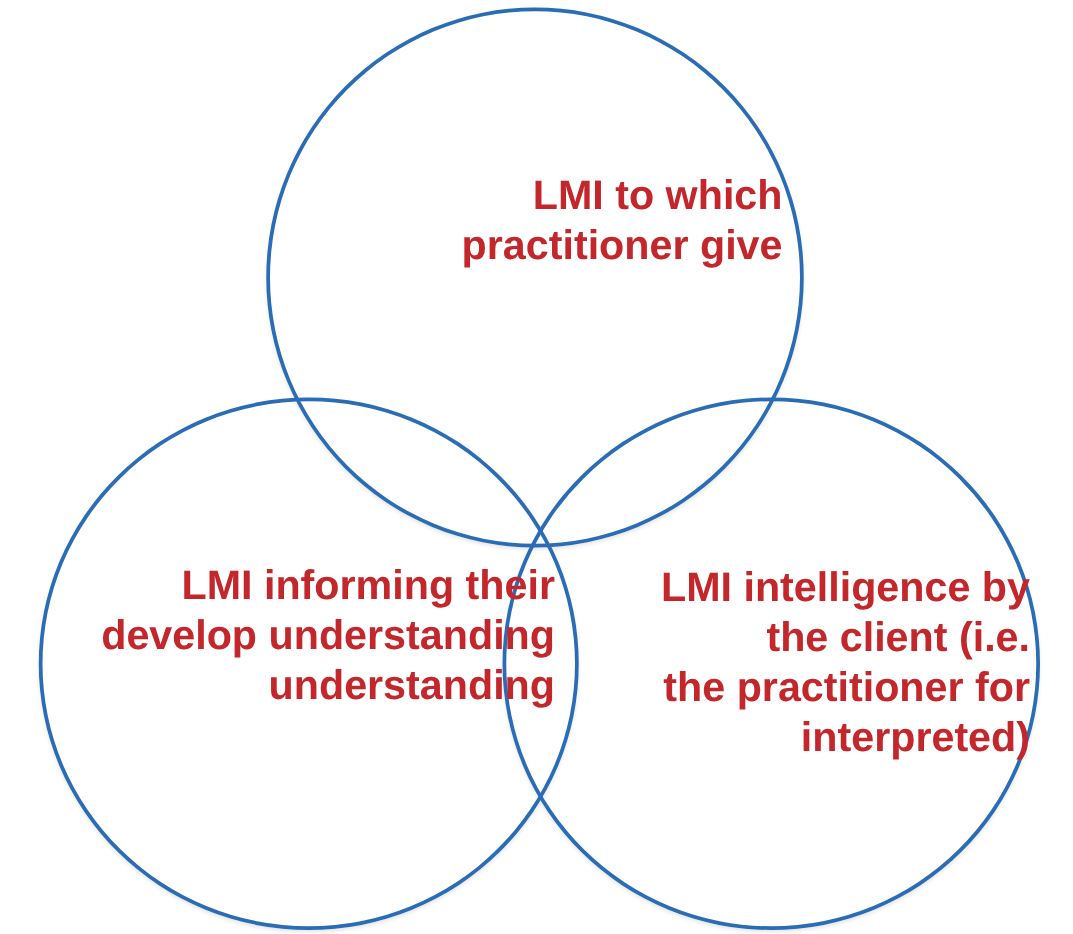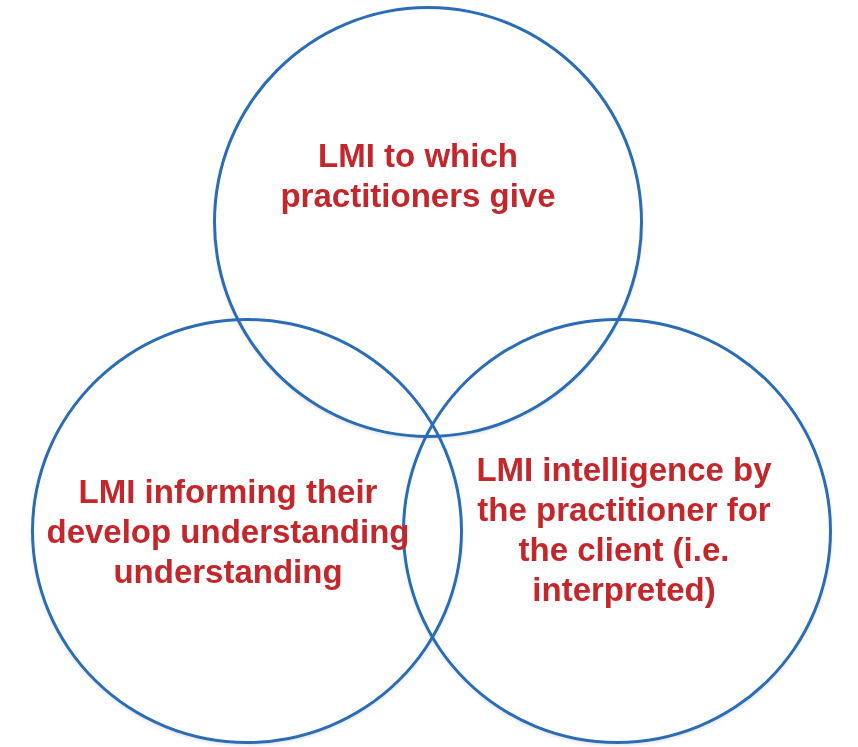--- a/index.html
+++ b/index.html
@@ -31,47 +31,47 @@
   .circle-top    { left: 213px; top: 6px;   width: 430px; height: 432px; }
   .circle-left   { left: 31px;  top: 318px; width: 432px; height: 426px; }
   .circle-right  { left: 402px; top: 318px; width: 430px; height: 426px; }
 
   .label {
     position: absolute;
     color: var(--text);
     font-weight: bold;
     font-size: 33px;
     line-height: 40px;
-    text-align: center;
+    text-align: right;
   }
   .label .line { white-space: nowrap; }
   .label-top   { left: 210px; top: 136px; width: 416px; }
-  .label-left  { left: 28px;  top: 448px; width: 400px; margin-top: 24px; }
+  .label-left  { left: 44px;  top: 448px; width: 400px; }
   .label-right { left: 424px; top: 450px; width: 400px; }
 </style>
 </head>
 <body>
 
 <div class="canvas">
 
   <div class="circle circle-top"></div>
   <div class="circle circle-left"></div>
   <div class="circle circle-right"></div>
 
   <div class="label label-top">
     <div class="line">LMI to which</div>
-    <div class="line">practitioners give</div>
+    <div class="line">practitioner give</div>
   </div>
 
   <div class="label label-left">
     <div class="line">LMI informing their</div>
     <div class="line">develop understanding</div>
     <div class="line">understanding</div>
   </div>
 
   <div class="label label-right">
     <div class="line">LMI intelligence by</div>
+    <div class="line">the client (i.e.</div>
     <div class="line">the practitioner for</div>
-    <div class="line">the client (i.e.</div>
     <div class="line">interpreted)</div>
   </div>
 
 </div>
 
 </body></html>

